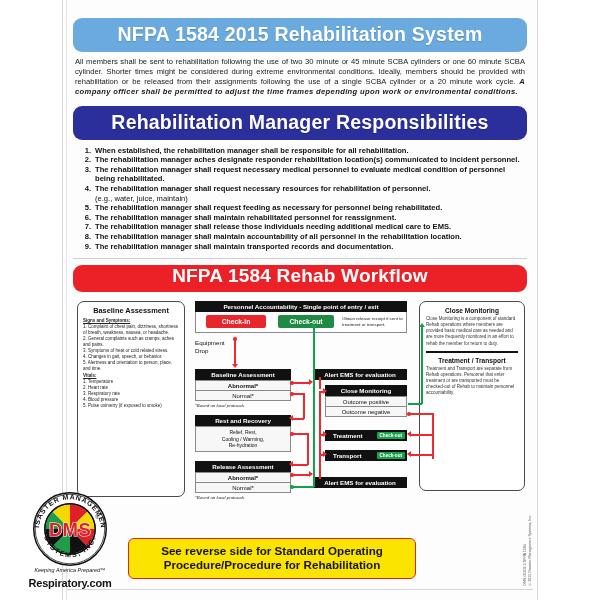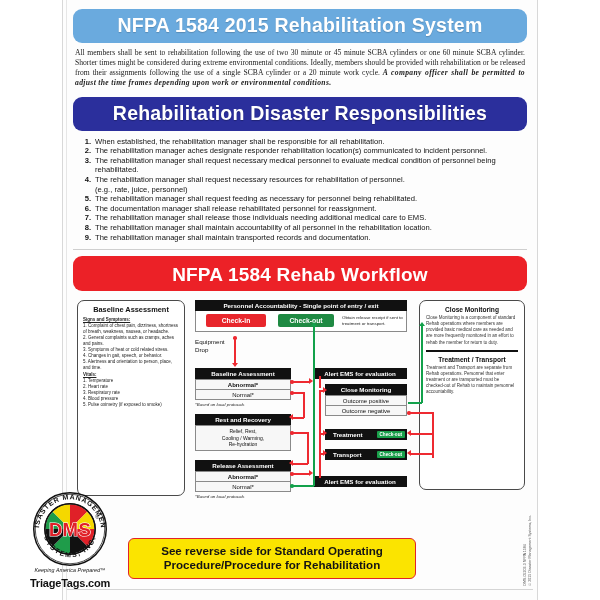--- a/index.html
+++ b/index.html
@@ -19,45 +19,44 @@
   .poster:before{
     content:"";position:absolute;left:3px;top:0;width:1px;height:600px;background:#e6e6e6;
   }
 
   
   .banner{
     border-radius:9px;text-align:center;color:#fff;font-weight:bold;
     letter-spacing:.2px;
   }
   .banner-blue-light{
-    background:#6aaade;font-size:19.5px;padding:5px 0 6px 0;margin:2px 2px 0 2px;
+    background:#6aaade;font-size:19.5px;padding:5px 0 6px 0;margin:11px 2px 0 2px;
     text-shadow:0 1px 1px rgba(0,0,0,.18);
   }
   .banner-blue-dark{
     background:#2b2f9c;font-size:19.5px;padding:5px 0 6px 0;margin:0 2px;
     text-shadow:0 1px 1px rgba(0,0,0,.25);
   }
   .banner-red{
-    background:#ec2127;font-size:19px;padding:8px 0 5px 0;margin:0 2px;
+    background:#ec2127;font-size:19px;padding:0 0 5px 0;margin:0 2px;
   }
 
   .intro{
     font-size:7.6px;line-height:9.9px;color:#1a1a1a;text-align:justify;
     padding:5px 4px 0 4px;
-    font-family:Liberation Serif, serif;
   }
   .intro b{font-style:italic;font-weight:bold;}
   .intro .sp{letter-spacing:.35px;}
 
   .resp-list{
     padding:6px 4px 0 8px;margin:0;
   }
   .resp-row{display:flex;font-size:7.6px;line-height:9.6px;color:#111;}
   .resp-num{width:12px;flex:0 0 12px;font-weight:bold;text-align:right;padding-right:4px;}
-  .resp-txt{flex:1;}
+  .resp-txt{flex:1;font-weight:bold;}
   .resp-sub{padding-left:16px;font-size:7.6px;line-height:9.6px;color:#111;}
 
   .hr-rule{height:1px;background:#cfcfcf;margin:7px 2px 6px 2px;}
 
   
   .wf{position:relative;height:232px;margin-top:5px;}
 
   .panel{
     position:absolute;border:1px solid #4a4a4a;border-radius:7px;background:#fff;
     box-sizing:border-box;
@@ -140,47 +139,47 @@
 
 <div class="poster">
 
   <div class="banner banner-blue-light">NFPA 1584 2015 Rehabilitation System</div>
 
   <div class="intro">
     <span>All members shall be sent to rehabilitation following the use of two 30 minute or 45 minute SCBA cylinders or one 60 minute SCBA cylinder. Shorter times might be considered during extreme environmental conditions. Ideally, members should be provided with rehabilitation or be released from their assignments following the use of a single SCBA cylinder or a 20 minute work cycle. </span><b class="sp">A company officer shall be permitted to adjust the time frames depending upon work or environmental conditions.</b>
   </div>
 
   <div style="height:9px"></div>
-  <div class="banner banner-blue-dark">Rehabilitation Disaster Responsibilities</div>
+  <div class="banner banner-blue-dark">Rehabilitation Manager Responsibilities</div>
 
   <div class="resp-list">
     <div class="resp-row">
       <div class="resp-num">1.</div>
       <div class="resp-txt">When established, the rehabilitation manager shall be responsible for all rehabilitation.</div>
     </div>
     <div class="resp-row">
       <div class="resp-num">2.</div>
       <div class="resp-txt">The rehabilitation manager aches designate responder rehabilitation location(s) communicated to incident personnel.</div>
     </div>
     <div class="resp-row">
       <div class="resp-num">3.</div>
       <div class="resp-txt">The rehabilitation manager shall request necessary medical personnel to evaluate medical condition of personnel being rehabilitated.</div>
     </div>
     <div class="resp-row">
       <div class="resp-num">4.</div>
       <div class="resp-txt">The rehabilitation manager shall request necessary resources for rehabilitation of personnel.</div>
     </div>
-    <div class="resp-sub">(e.g., rate, juice, personnel)</div>
+    <div class="resp-sub">(e.g., water, juice, maintain)</div>
     <div class="resp-row">
       <div class="resp-num">5.</div>
       <div class="resp-txt">The rehabilitation manager shall request feeding as necessary for personnel being rehabilitated.</div>
     </div>
     <div class="resp-row">
       <div class="resp-num">6.</div>
-      <div class="resp-txt">The documentation manager shall release rehabilitated personnel for reassignment.</div>
+      <div class="resp-txt">The rehabilitation manager shall maintain rehabilitated personnel for reassignment.</div>
     </div>
     <div class="resp-row">
       <div class="resp-num">7.</div>
       <div class="resp-txt">The rehabilitation manager shall release those individuals needing additional medical care to EMS.</div>
     </div>
     <div class="resp-row">
       <div class="resp-num">8.</div>
       <div class="resp-txt">The rehabilitation manager shall maintain accountability of all personnel in the rehabilitation location.</div>
     </div>
     <div class="resp-row">
@@ -361,19 +360,19 @@
         <textPath href="#arcTop" startOffset="50%" text-anchor="middle">DISASTER MANAGEMENT</textPath>
       </text>
       <text font-family="Liberation Sans, sans-serif" font-size="9.5" font-weight="bold" fill="#111" letter-spacing="2">
         <textPath href="#arcBot" startOffset="50%" text-anchor="middle">SYSTEMS, INC.</textPath>
       </text>
       <text x="50" y="59" text-anchor="middle" font-family="Liberation Sans, sans-serif" font-size="25" font-weight="bold" fill="#e02028" stroke="#ffffff" stroke-width="1.6" paint-order="stroke" letter-spacing="0.5">DMS</text>
       <text x="84" y="36" font-family="Liberation Sans, sans-serif" font-size="7" fill="#111">®</text>
     </svg>
   </div>
   <div class="tagline">Keeping America Prepared™</div>
-  <div class="site">TriageTags.com</div>
+  <div class="site">Respiratory.com</div>
 </div>
 
 <div class="callout">
   <div>See reverse side for Standard Operating</div>
   <div>Procedure/Procedure for Rehabilitation</div>
 </div>
 
 </body></html>

